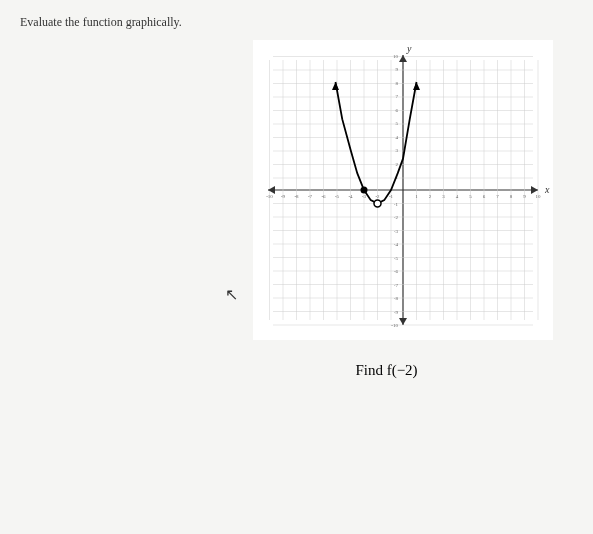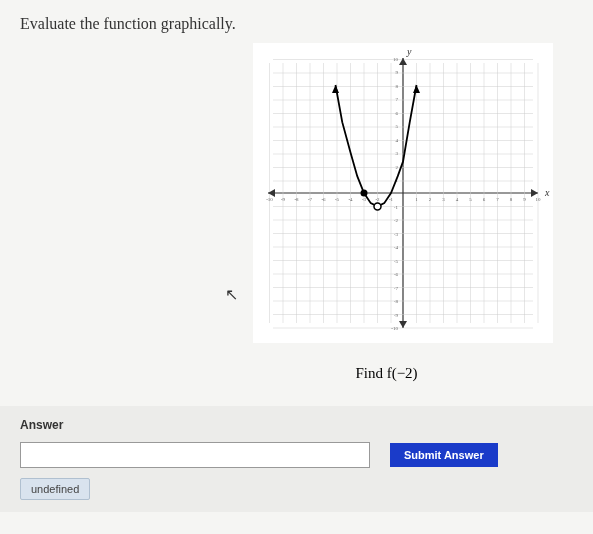--- a/index.html
+++ b/index.html
@@ -10,21 +10,21 @@
       background: #f5f5f3;
       width: 593px;
       height: 534px;
       overflow: hidden;
     }
     .page {
       padding: 15px 20px;
       background: #f5f5f3;
     }
     .prompt {
-      font-size: 16px;
+      font-size: 12px;
       color: #333;
       margin-bottom: 10px;
     }
     .graph-area {
       text-align: right;
       padding-right: 20px;
     }
     .graph-container {
       display: inline-block;
       position: relative;
@@ -228,21 +228,13 @@
       </svg>
     </div>
   </div>
 
   <div class="cursor">↖</div>
 
   <div class="find-text">
     <span>Find f(−2)</span>
   </div>
 
-  <div class="answer-section">
-    <div class="answer-label">Answer</div>
-    <div class="answer-row">
-      <input type="text" class="answer-input" value="" style="">
-      <button class="submit-btn">Submit Answer</button>
-    </div>
-    <button class="undefined-btn">undefined</button>
-  </div>
 </div>
 
 </body></html>

